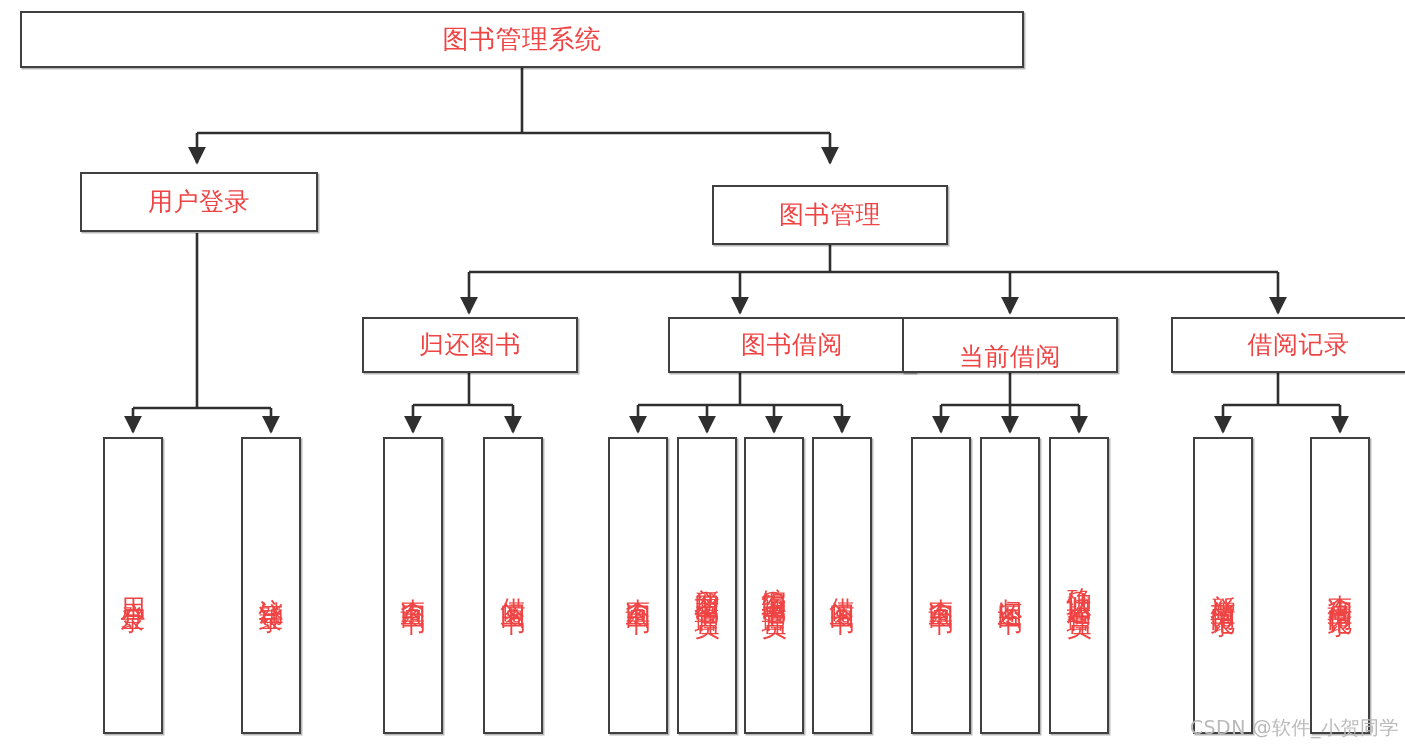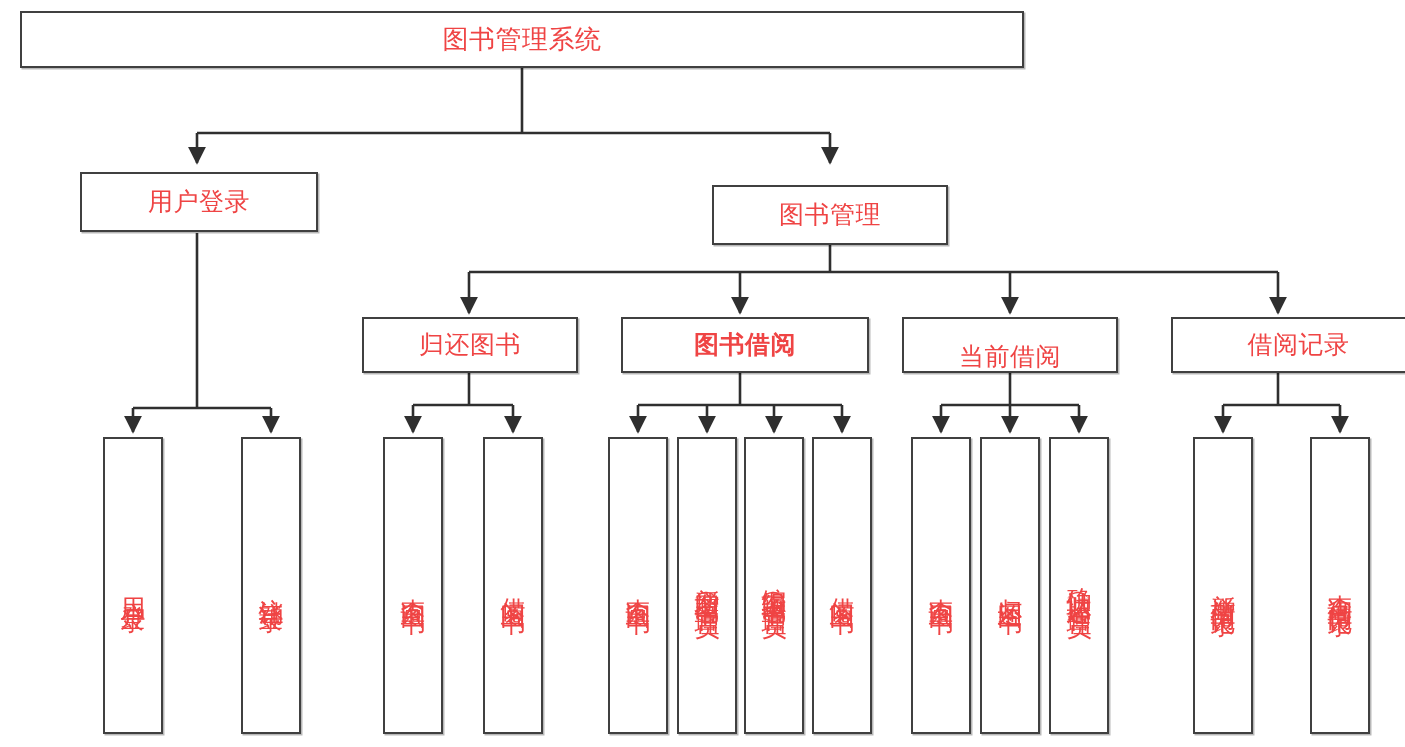--- a/index.html
+++ b/index.html
@@ -121,21 +121,21 @@
   <div class="node h" style="left:80px;top:172px;width:238px;height:60px;">
     <span class="label">用户登录</span>
   </div>
   <div class="node h" style="left:712px;top:172px;width:236px;height:60px;margin-top:13px;">
     <span class="label">图书管理</span>
   </div>
 
   <div class="node h" style="left:362px;top:317px;width:216px;height:56px;">
     <span class="label">归还图书</span>
   </div>
-  <div class="node h" style="left:621px;top:317px;width:248px;height:56px;font-weight:bold;">
+  <div class="node h" style="left:668px;top:317px;width:248px;height:56px;">
     <span class="label">图书借阅</span>
   </div>
   <div class="node h" style="left:902px;top:317px;width:216px;height:56px;align-items:flex-end;">
     <span class="label">当前借阅</span>
   </div>
   <div class="node h" style="left:1171px;top:317px;width:255px;height:56px;">
     <span class="label">借阅记录</span>
   </div>
 
   <div class="node v" style="left:103px;top:437px;width:60px;height:297px;">
@@ -175,14 +175,15 @@
     <span class="label">确认归还（管理员）</span>
   </div>
 
   <div class="node v" style="left:1193px;top:437px;width:60px;height:297px;">
     <span class="label">新增借阅记录</span>
   </div>
   <div class="node v" style="left:1310px;top:437px;width:60px;height:297px;">
     <span class="label">查询借阅记录</span>
   </div>
 
+  <div id="watermark">CSDN @软件_小贺同学</div>
 
 </div>
 
 </body></html>

